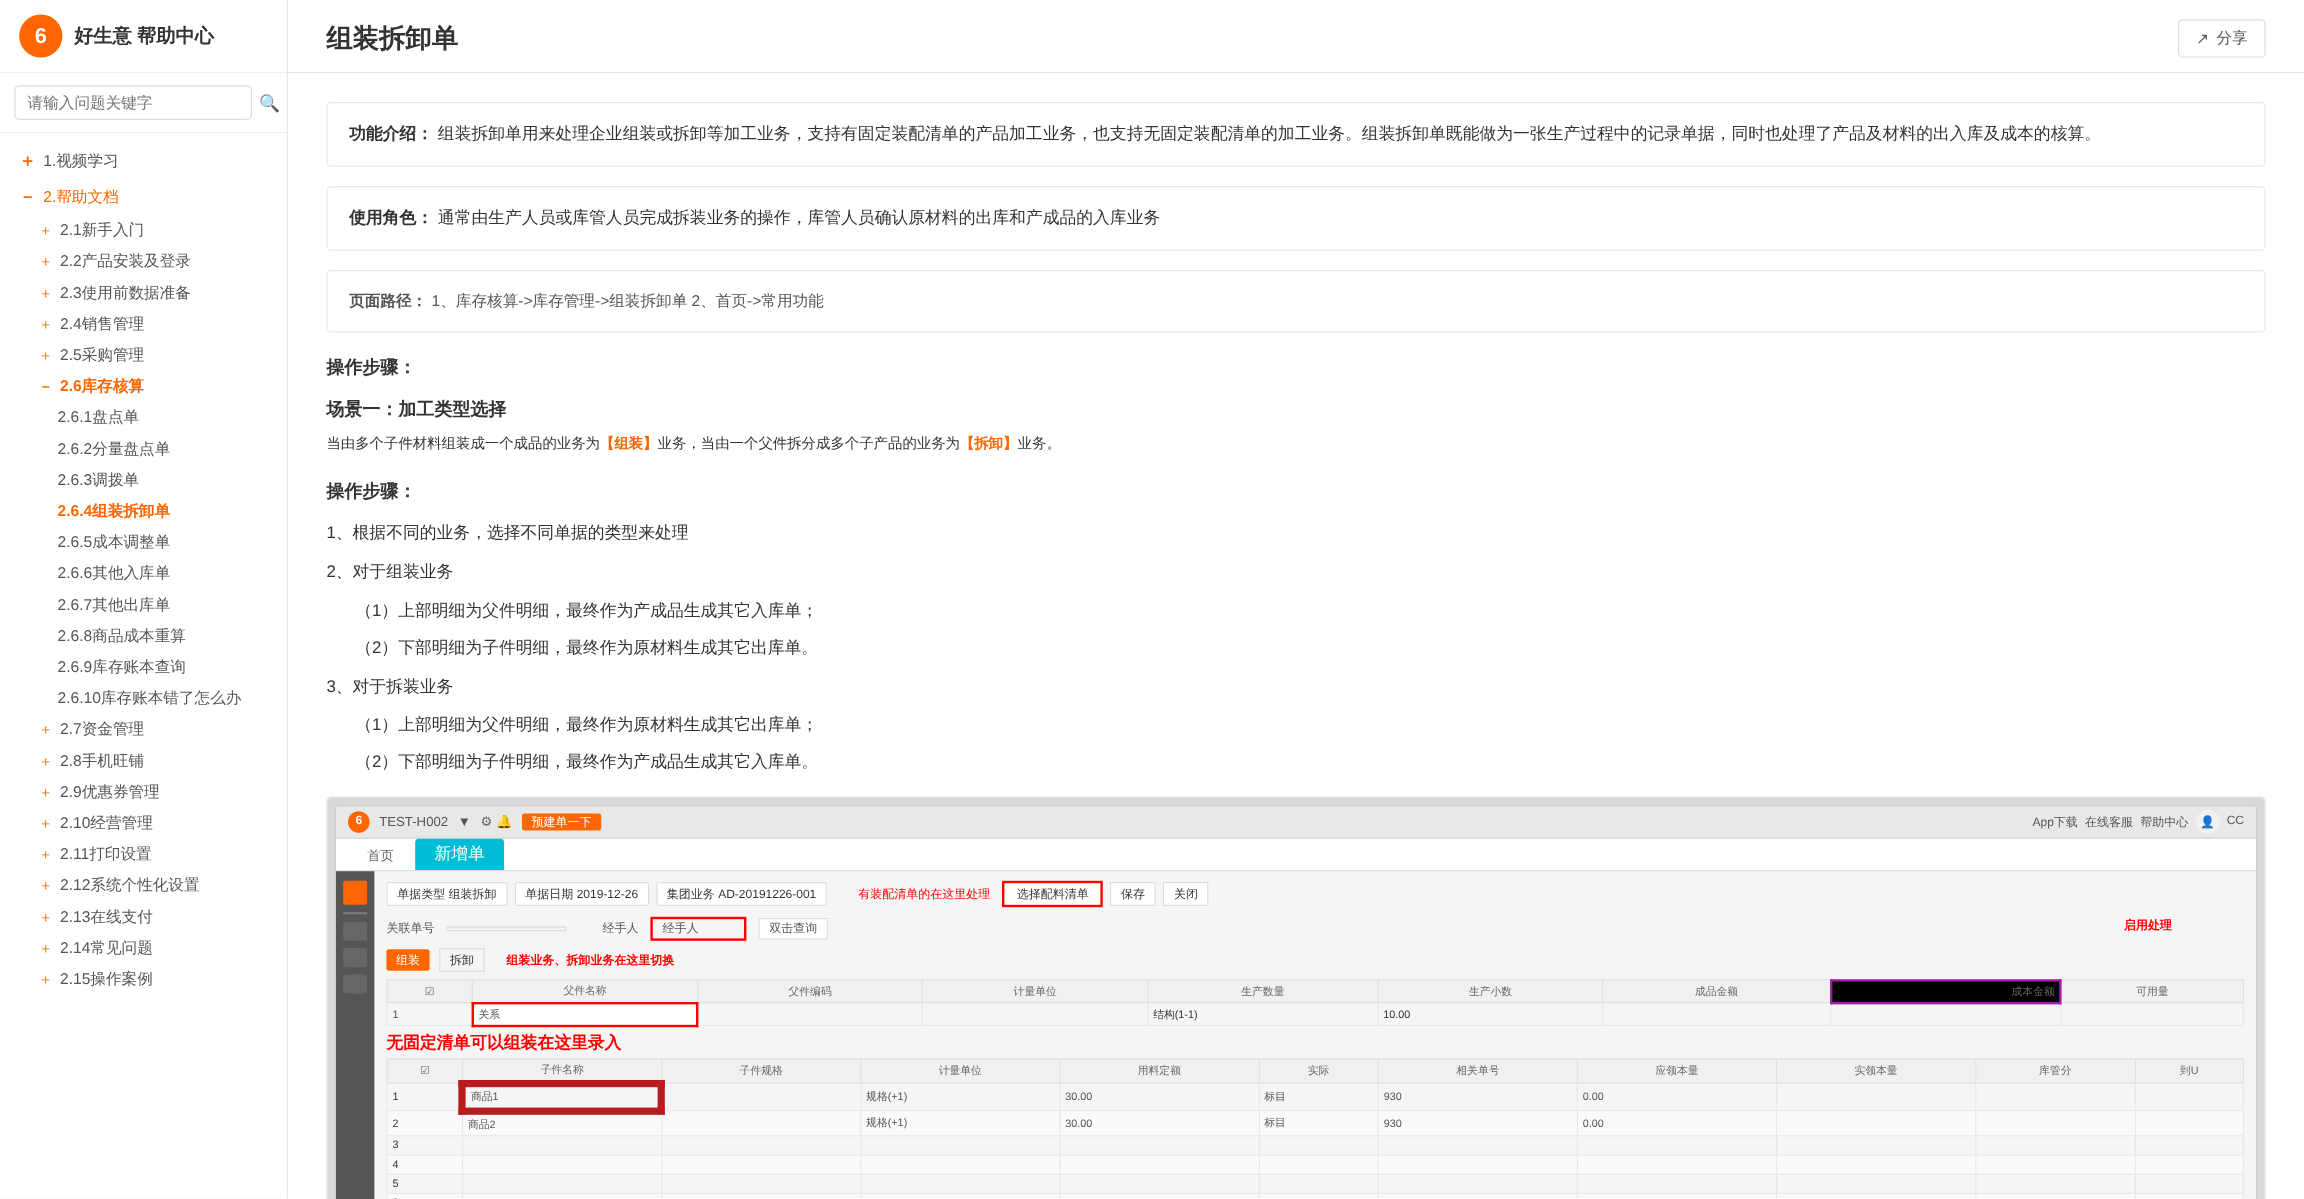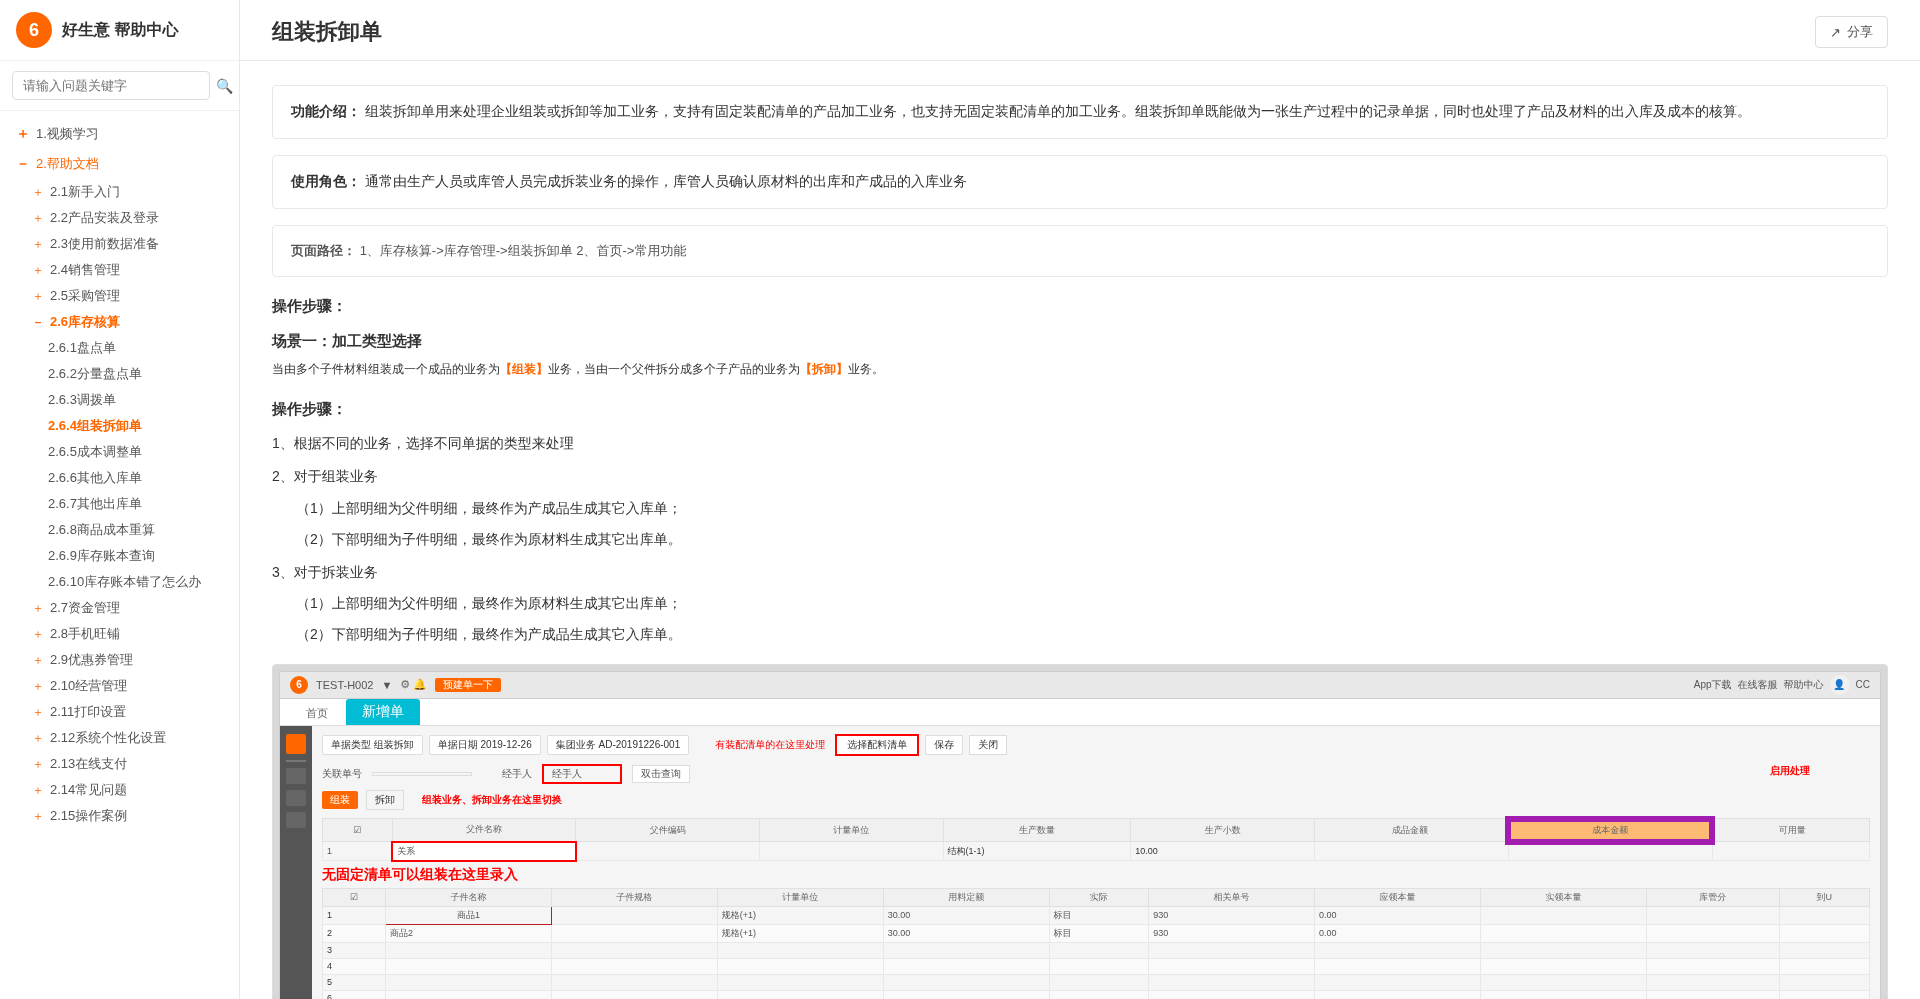--- a/index.html
+++ b/index.html
@@ -297,21 +297,21 @@
                 <table style="width:100%; border-collapse:collapse; font-size:9px;">
                   <thead>
                     <tr>
                       <th style="background:#f0f0f0; border:1px solid #e0e0e0; padding:2px 4px; color:#666; font-weight:normal;">☑</th>
                       <th style="background:#f0f0f0; border:1px solid #e0e0e0; padding:2px 4px; color:#666; font-weight:normal;">父件名称</th>
                       <th style="background:#f0f0f0; border:1px solid #e0e0e0; padding:2px 4px; color:#666; font-weight:normal;text-align:center;">父件编码</th>
                       <th style="background:#f0f0f0; border:1px solid #e0e0e0; padding:2px 4px; color:#666; font-weight:normal;">计量单位</th>
                       <th style="background:#f0f0f0; border:1px solid #e0e0e0; padding:2px 4px; color:#666; font-weight:normal;">生产数量</th>
                       <th style="background:#f0f0f0; border:1px solid #e0e0e0; padding:2px 4px; color:#666; font-weight:normal;">生产小数</th>
                       <th style="background:#f0f0f0; border:1px solid #e0e0e0; padding:2px 4px; color:#666; font-weight:normal;">成品金额</th>
-                      <th style="background:#fdba74; border:6px solid #a21caf; padding:2px 4px; color:#666; font-weight:normal;">成本金额</th>
+                      <th style="background:#000000; border:2px solid #a21caf; padding:2px 4px; color:#666; font-weight:normal;text-align:right;">成本金额</th>
                       <th style="background:#f0f0f0; border:1px solid #e0e0e0; padding:2px 4px; color:#666; font-weight:normal;">可用量</th>
                     </tr>
                   </thead>
                   <tbody>
                     <tr>
                       <td style="border:1px solid #e8e8e8; padding:2px 4px; font-size:9px; color:#555;">1</td>
                       <td style="border:2px solid red; padding:2px 4px; font-size:9px; color:#555; background:#fff;">关系</td>
                       <td style="border:1px solid #e8e8e8; padding:2px 4px; font-size:9px;"></td>
                       <td style="border:1px solid #e8e8e8; padding:2px 4px; font-size:9px;"></td>
                       <td style="border:1px solid #e8e8e8; padding:2px 4px; font-size:9px;">结构(1-1)</td>
@@ -339,21 +339,21 @@
                       <th style="background:#f0f0f0; border:1px solid #e0e0e0; padding:2px 4px; color:#666; font-weight:normal;">相关单号</th>
                       <th style="background:#f0f0f0; border:1px solid #e0e0e0; padding:2px 4px; color:#666; font-weight:normal;">应领本量</th>
                       <th style="background:#f0f0f0; border:1px solid #e0e0e0; padding:2px 4px; color:#666; font-weight:normal;">实领本量</th>
                       <th style="background:#f0f0f0; border:1px solid #e0e0e0; padding:2px 4px; color:#666; font-weight:normal;">库管分</th>
                       <th style="background:#f0f0f0; border:1px solid #e0e0e0; padding:2px 4px; color:#666; font-weight:normal;">到U</th>
                     </tr>
                   </thead>
                   <tbody>
                     <tr>
                       <td style="border:1px solid #e8e8e8; padding:2px 4px;">1</td>
-                      <td style="border:1px solid #b91c1c; padding:2px 4px; color:#555;text-align:center;">商品1</td>
+                      <td style="border:6px solid #b91c1c; padding:2px 4px; color:#555;">商品1</td>
                       <td style="border:1px solid #e8e8e8; padding:2px 4px;"></td>
                       <td style="border:1px solid #e8e8e8; padding:2px 4px; color:#555;">规格(+1)</td>
                       <td style="border:1px solid #e8e8e8; padding:2px 4px; color:#555;">30.00</td>
                       <td style="border:1px solid #e8e8e8; padding:2px 4px; color:#555;">标目</td>
                       <td style="border:1px solid #e8e8e8; padding:2px 4px; color:#555;">930</td>
                       <td style="border:1px solid #e8e8e8; padding:2px 4px; color:#555;">0.00</td>
                       <td style="border:1px solid #e8e8e8; padding:2px 4px;"></td>
                       <td style="border:1px solid #e8e8e8; padding:2px 4px;"></td>
                       <td style="border:1px solid #e8e8e8; padding:2px 4px;"></td>
                     </tr>

